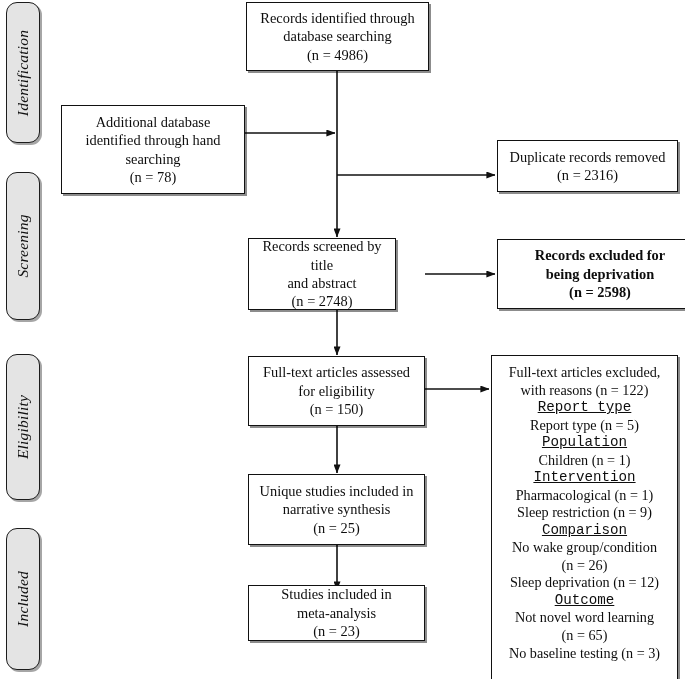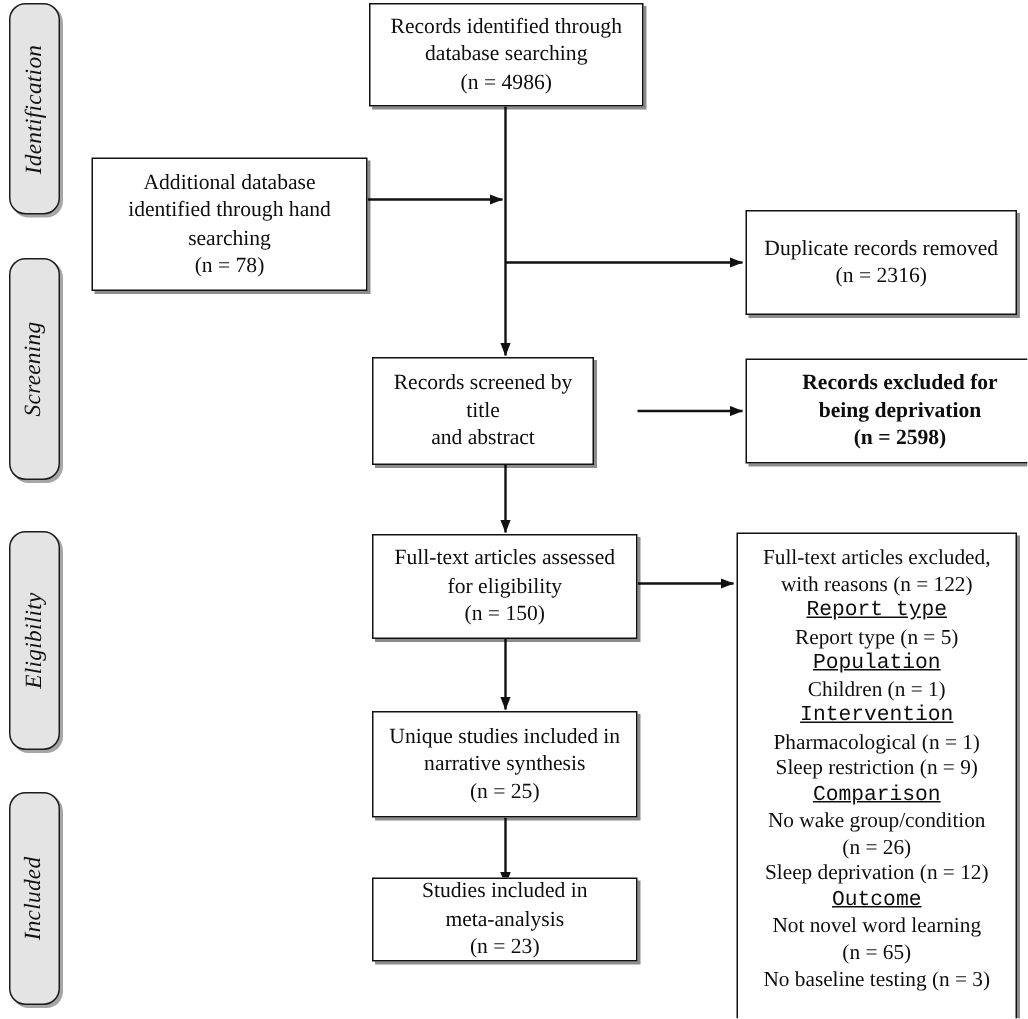--- a/index.html
+++ b/index.html
@@ -134,31 +134,32 @@
 
   <div class="box" style="left:61px; top:105px; width:184px; height:89px;">
     <span class="inner">
       <span class="line">Additional database</span>
       <span class="line">identified through hand</span>
       <span class="line">searching</span>
       <span class="line">(n = 78)</span>
     </span>
   </div>
 
-  <div class="box" style="left:497px; top:140px; width:181px; height:70px;">
+  <div class="box" style="left:497px; top:140px; width:181px; height:52px;">
     <span class="inner">
       <span class="line">Duplicate records removed</span>
       <span class="line">(n = 2316)</span>
     </span>
   </div>
 
   <div class="box" style="left:248px; top:238px; width:148px; height:72px;">
     <span class="inner">
       <span class="line">Records screened by title</span>
       <span class="line">and abstract</span>
+      <span class="line">(n = 2748)</span>
     </span>
   </div>
 
   <div class="box" style="left:497px; top:239px; width:206px; height:70px;font-weight:bold;">
     <span class="inner">
       <span class="line">Records excluded for</span>
       <span class="line">being deprivation</span>
       <span class="line">(n = 2598)</span>
     </span>
   </div>

